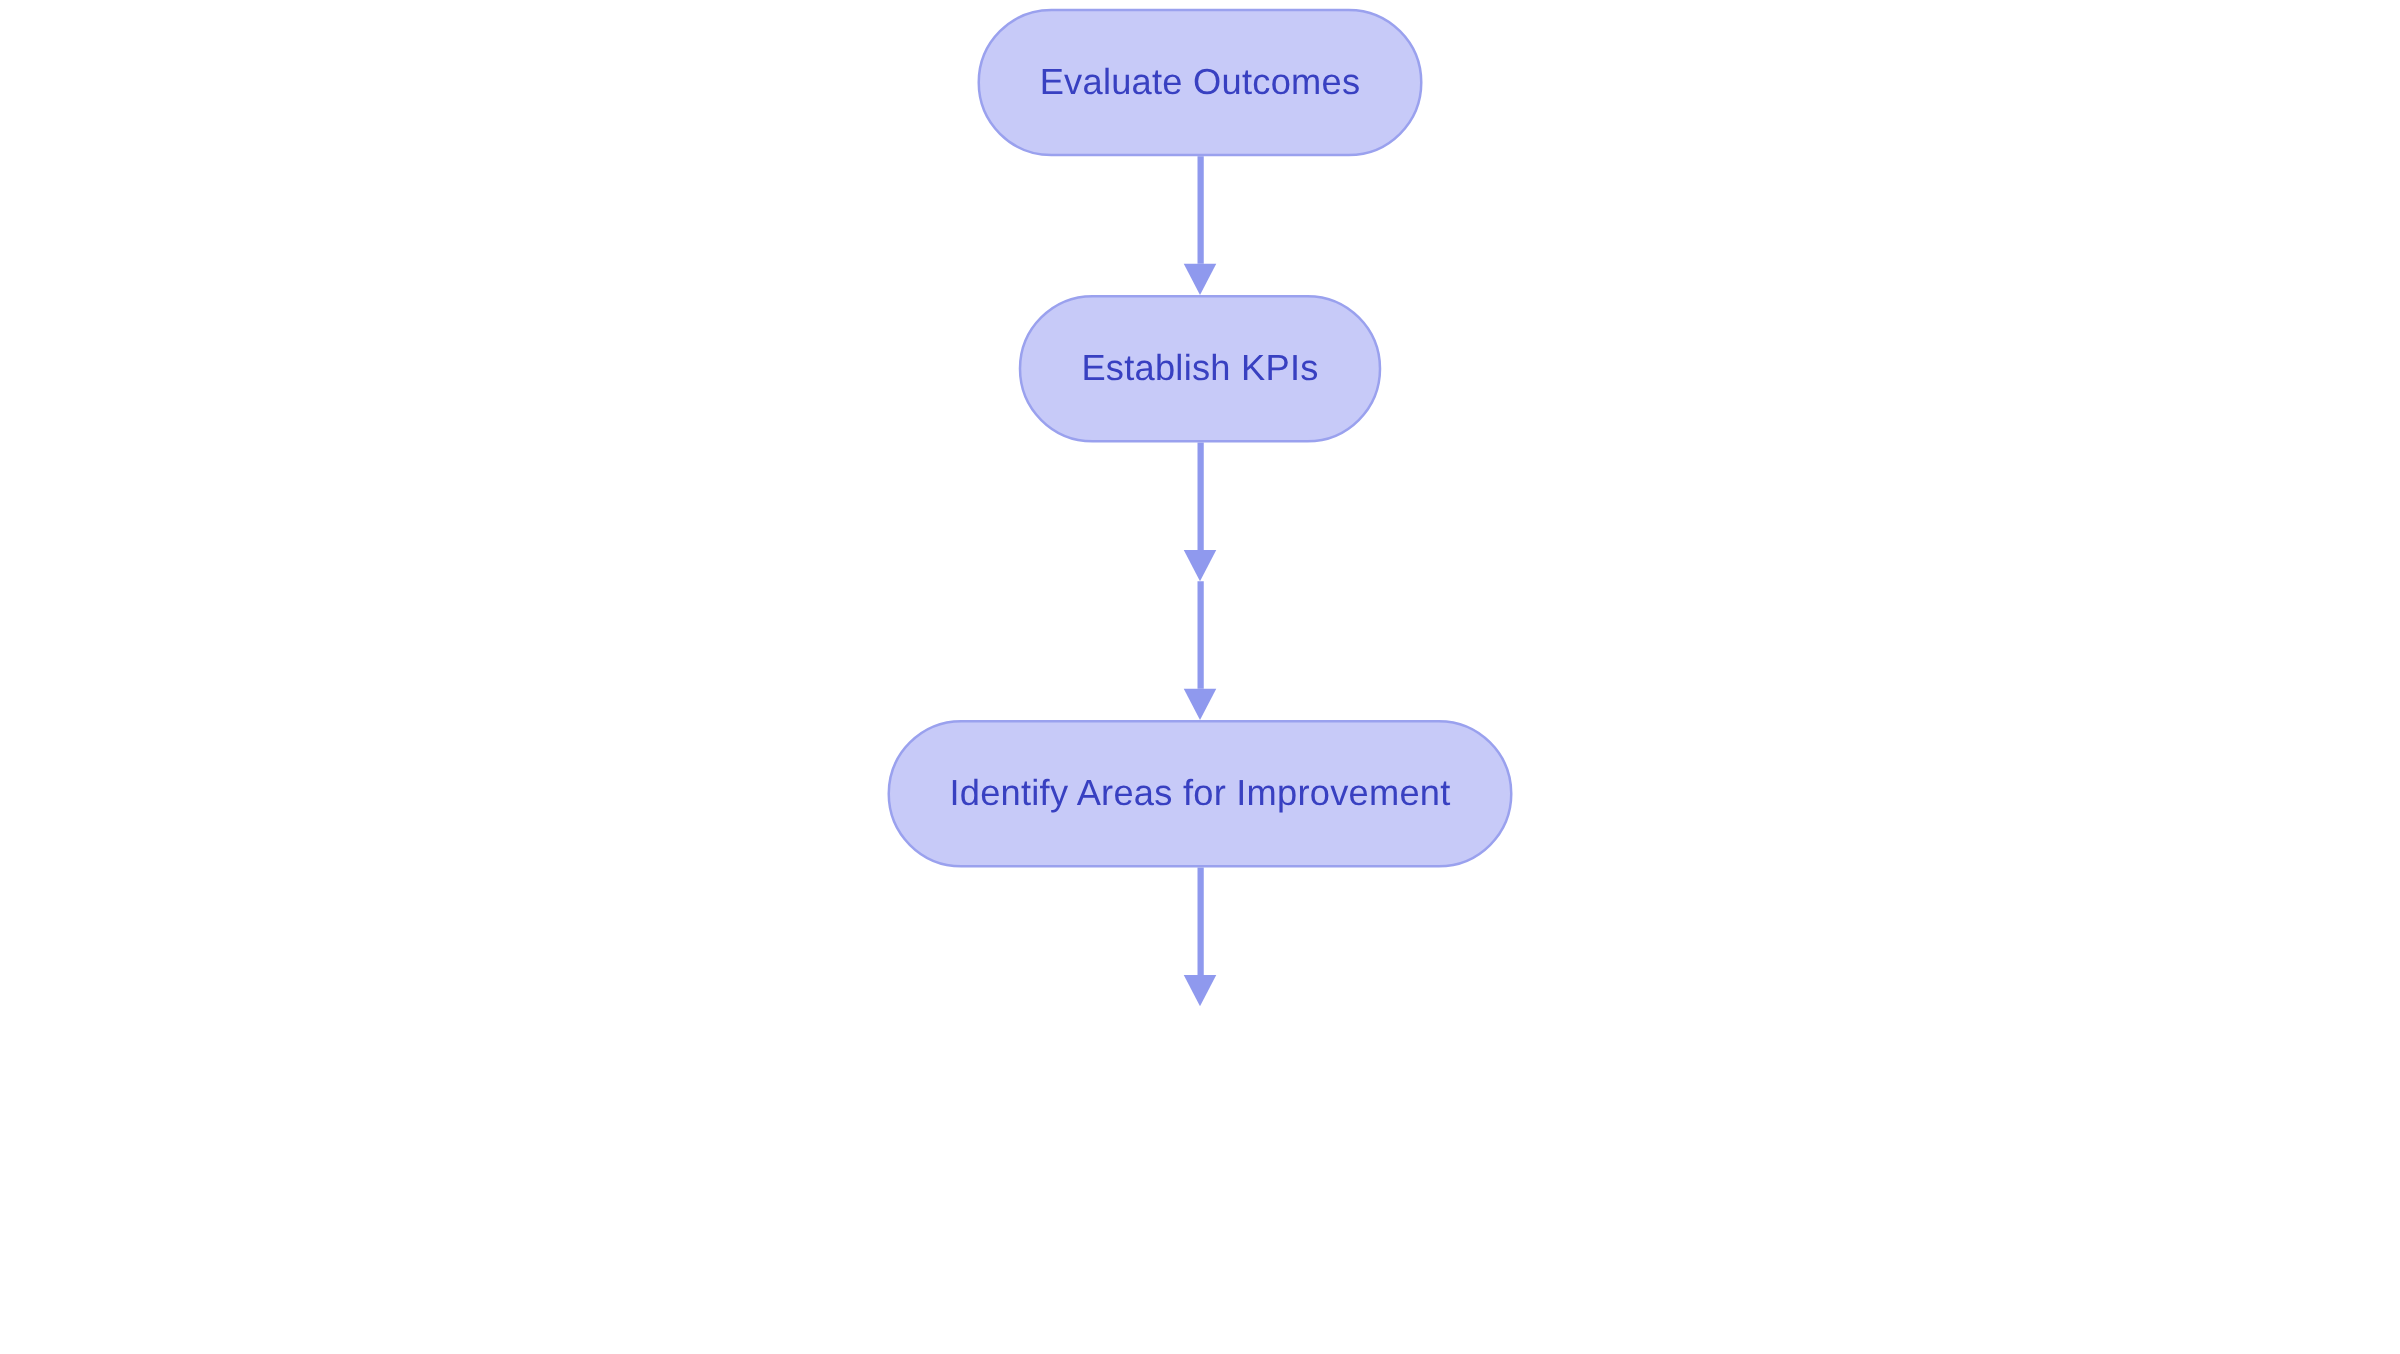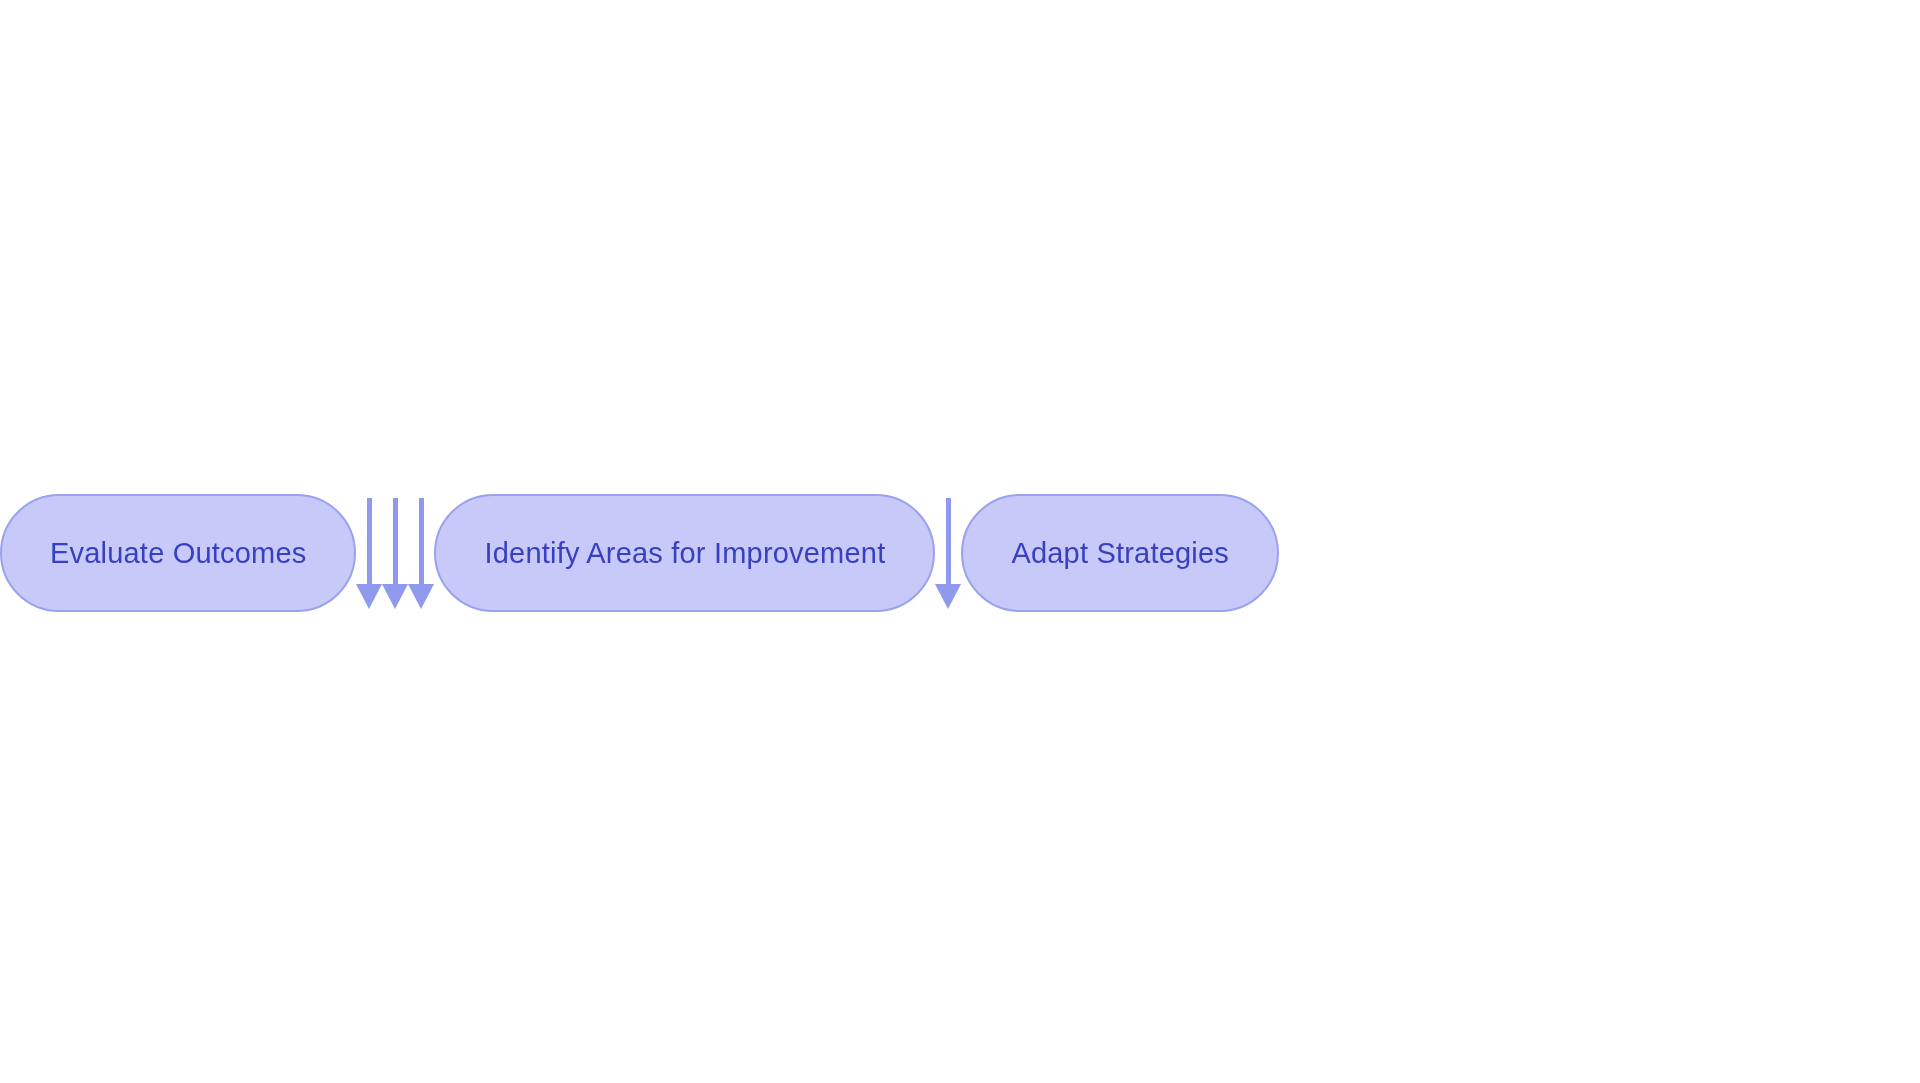--- a/index.html
+++ b/index.html
@@ -15,23 +15,23 @@
     padding: 0;
     width: 1920px;
     height: 1083px;
     background: var(--bg);
     font-family: "Liberation Sans", "DejaVu Sans", sans-serif;
     overflow: hidden;
   }
   .canvas {
     width: 1920px;
     height: 1083px;
-    padding-top: 23px;
+    padding-top: 7px;
     display: flex;
-    flex-direction: row;
+    flex-direction: column;
     align-items: center;
   }
   .node {
     height: 118px;
     padding: 0 48px;
     border: 2px solid var(--border);
     border-radius: 60px;
     background: var(--fill);
     display: flex;
     align-items: center;
@@ -72,20 +72,23 @@
 
   <div class="node">
     <span class="node-label">Evaluate Outcomes</span>
   </div>
 
   <div class="arrow">
     <div class="arrow-line"></div>
     <div class="arrow-head"></div>
   </div>
 
+  <div class="node">
+    <span class="node-label">Establish KPIs</span>
+  </div>
 
   <div class="arrow">
     <div class="arrow-line"></div>
     <div class="arrow-head"></div>
   </div>
 
 
   <div class="arrow">
     <div class="arrow-line"></div>
     <div class="arrow-head"></div>
@@ -93,17 +96,14 @@
 
   <div class="node">
     <span class="node-label">Identify Areas for Improvement</span>
   </div>
 
   <div class="arrow">
     <div class="arrow-line"></div>
     <div class="arrow-head"></div>
   </div>
 
-  <div class="node">
-    <span class="node-label">Adapt Strategies</span>
-  </div>
 
 </div>
 
 </body></html>

